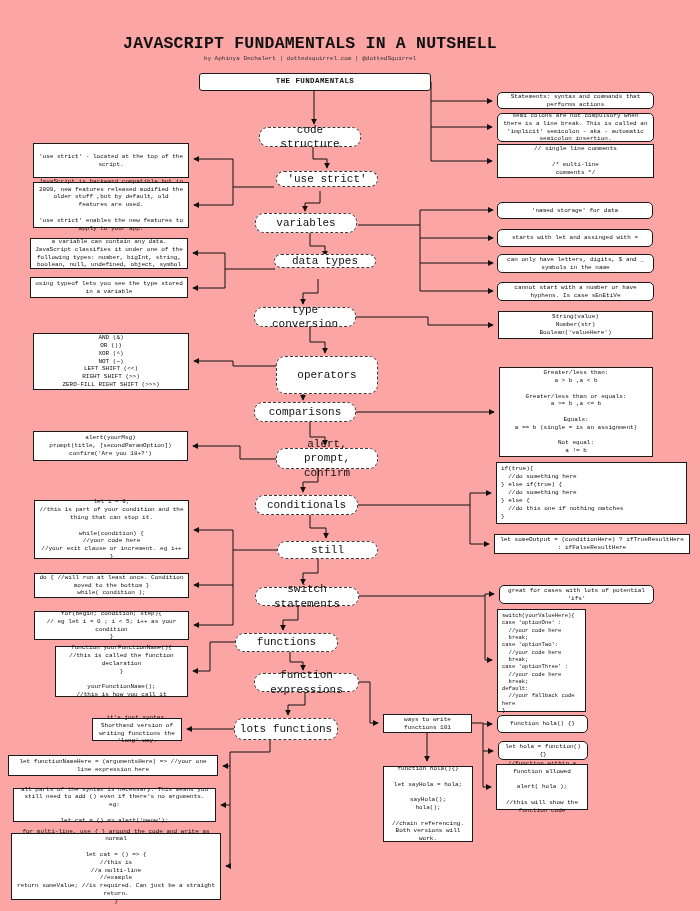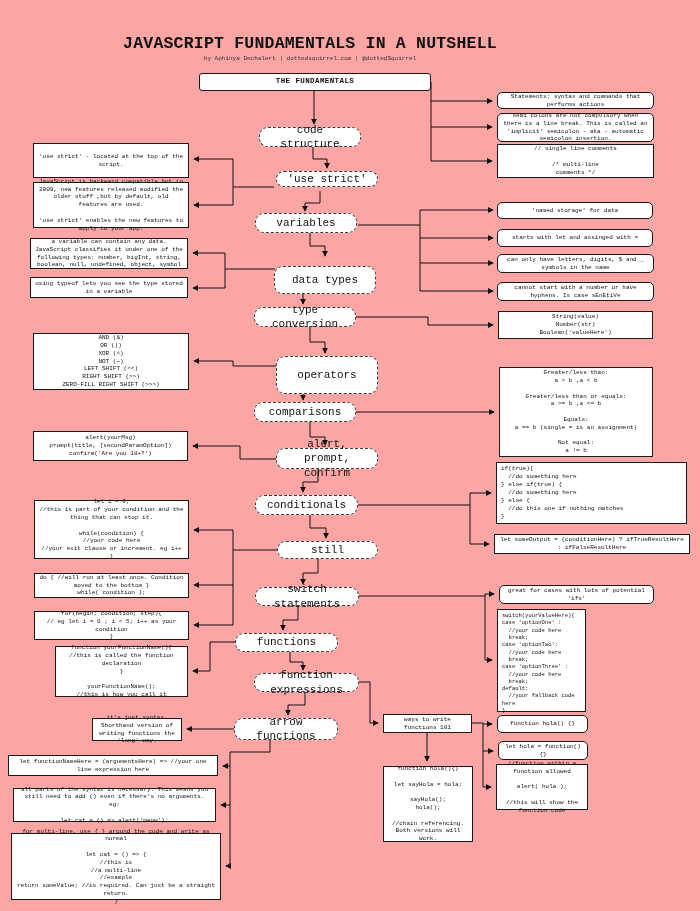--- a/index.html
+++ b/index.html
@@ -104,31 +104,31 @@
     </g>
   </svg>
 
   <div class="title">JAVASCRIPT FUNDAMENTALS IN A NUTSHELL</div>
   <div class="subtitle">by Aphinya Dechalert | dottedsquirrel.com | @dottedSquirrel</div>
   <div class="n root" style="left:199px;top:73px;width:232px;height:18px">THE FUNDAMENTALS</div>
 
   <div class="n spine" style="left:259px;top:127px;width:102px;height:20px">code structure</div>
   <div class="n spine" style="left:276px;top:171px;width:102px;height:16px">'use strict'</div>
   <div class="n spine" style="left:255px;top:213px;width:102px;height:20px">variables</div>
-  <div class="n spine" style="left:274px;top:266px;width:102px;height:28px">data types</div>
+  <div class="n spine" style="left:274px;top:254px;width:102px;height:14px">data types</div>
   <div class="n spine" style="left:254px;top:307px;width:102px;height:20px">type conversion</div>
   <div class="n spine" style="left:276px;top:356px;width:102px;height:38px">operators</div>
   <div class="n spine" style="left:254px;top:402px;width:102px;height:20px">comparisons</div>
   <div class="n spine" style="left:276px;top:448px;width:102px;height:21px">alert, prompt, confirm</div>
   <div class="n spine" style="left:255px;top:495px;width:103px;height:20px">conditionals</div>
   <div class="n spine" style="left:277px;top:541px;width:101px;height:18px">still</div>
   <div class="n spine" style="left:255px;top:587px;width:104px;height:19px">switch statements</div>
   <div class="n spine" style="left:235px;top:633px;width:103px;height:19px">functions</div>
   <div class="n spine" style="left:254px;top:673px;width:105px;height:19px">function expressions</div>
-  <div class="n spine" style="left:234px;top:718px;width:104px;height:22px">arrow functions</div>
+  <div class="n spine" style="left:234px;top:718px;width:104px;height:22px">lots functions</div>
 
   <div class="n rd" style="left:497px;top:92px;width:157px;height:17px">Statements: syntax and commands that performs actions</div>
   <div class="n rd" style="left:497px;top:113px;width:157px;height:29px">semi colons are not compulsory when there is a line break. This is called an 'implicit' semicolon - aka - automatic semicolon insertion.</div>
   <div class="n" style="left:497px;top:144px;width:157px;height:34px">// single line comments
 
 /* multi-line
 comments */</div>
   <div class="n rd" style="left:497px;top:202px;width:156px;height:17px">'named storage' for data</div>
   <div class="n rd" style="left:497px;top:229px;width:156px;height:18px">starts with let and assinged with =</div>
   <div class="n rd" style="left:497px;top:254px;width:157px;height:19px">can only have letters, digits, $ and _ symbols in the name</div>

